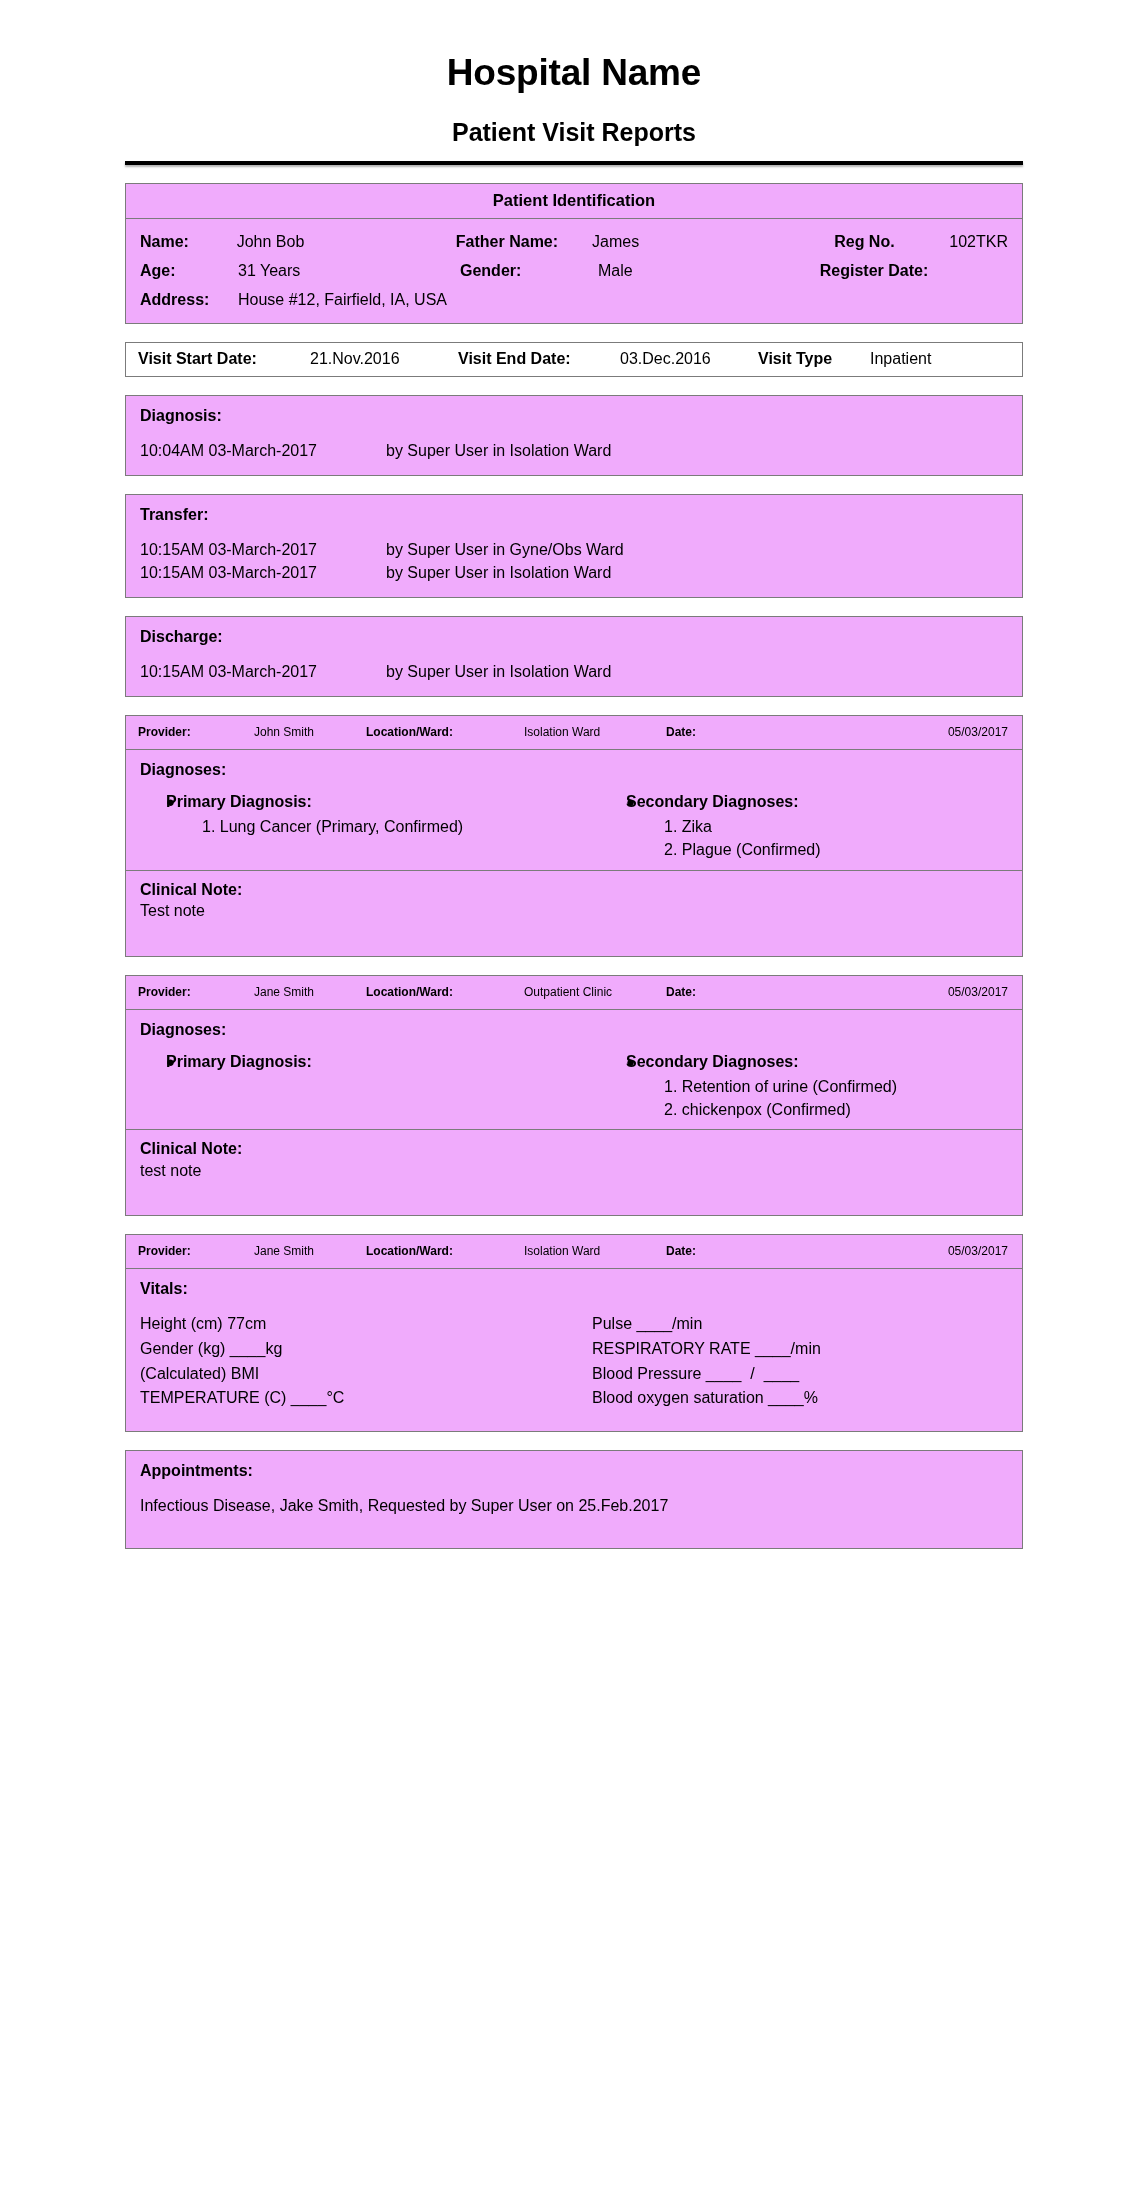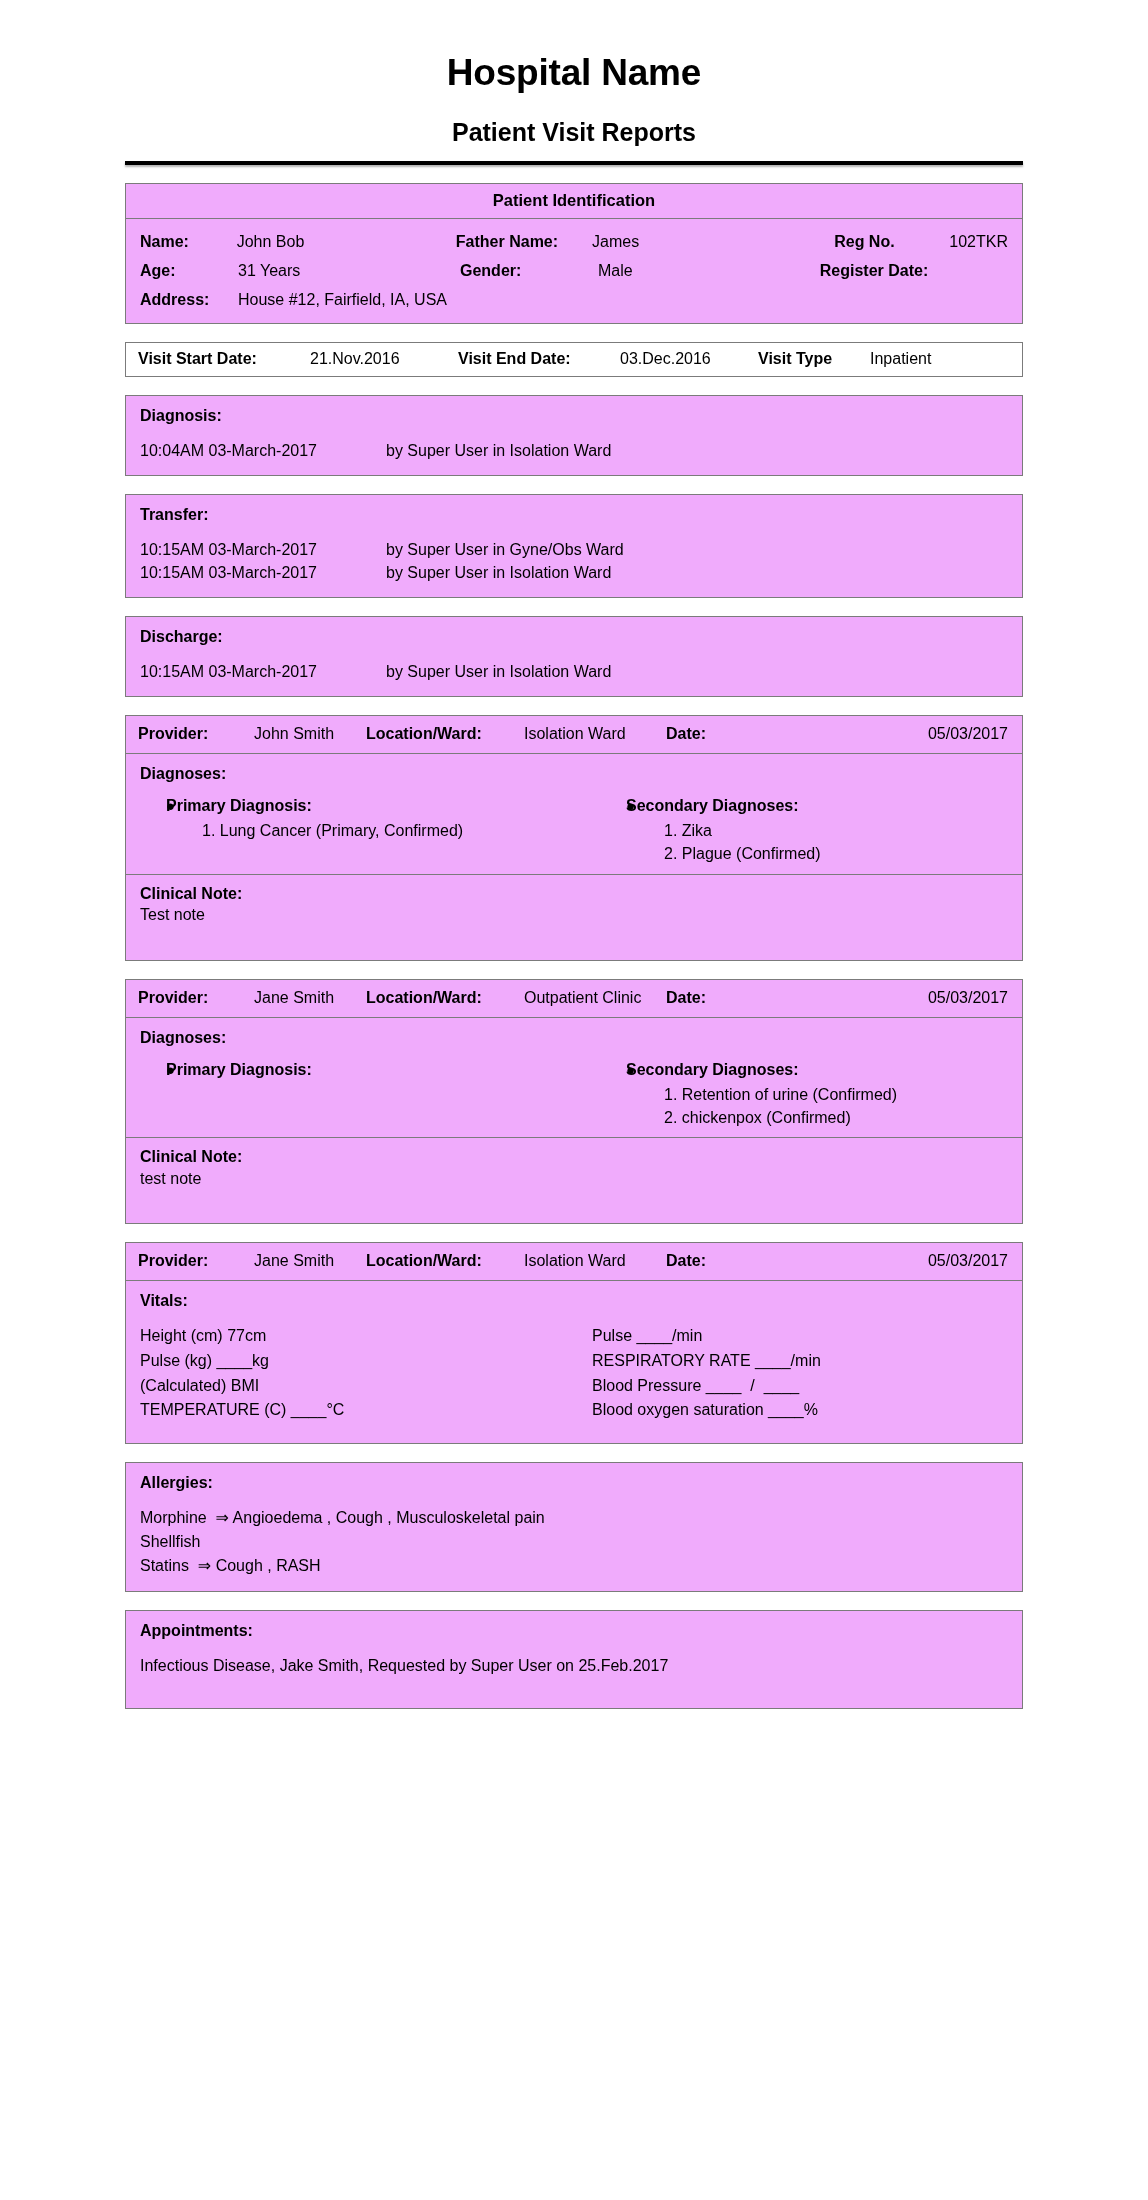--- a/index.html
+++ b/index.html
@@ -127,21 +127,21 @@
     font-size: 16px;
     line-height: 1.45;
   }
   .event-when { width: 246px; white-space: nowrap; }
   .event-who { white-space: nowrap; }
 
   
   .provider-row {
     display: flex;
     align-items: baseline;
-    font-size: 16px;
+    font-size: 12px;
     padding: 9px 0 10px 0;
     border-bottom: 1px solid #7b7b7b;
   }
   .pr-label { font-weight: bold; white-space: nowrap; }
   .pr-value { white-space: nowrap; }
   .pr-1 { padding-left: 12px; width: 128px; }
   .pr-1v { width: 112px; }
   .pr-2 { width: 158px; }
   .pr-2v { width: 142px; }
   .pr-3 { width: 116px; }
@@ -397,42 +397,34 @@
         <span class="pr-label pr-2">Location/Ward:</span>
         <span class="pr-value pr-2v">Isolation Ward</span>
         <span class="pr-label pr-3">Date:</span>
         <span class="pr-value pr-3v">05/03/2017</span>
       </div>
       <div class="vitals-section">
         <div class="vitals-title">Vitals:</div>
         <div class="vitals-cols">
           <div class="vitals-col">
             <div>Height (cm) 77cm</div>
-            <div>Pulse (kg) ____kg</div>
+            <div>Gender (kg) ____kg</div>
             <div>(Calculated) BMI</div>
             <div>TEMPERATURE (C) ____°C</div>
           </div>
           <div class="vitals-col right">
             <div>Pulse ____/min</div>
             <div>RESPIRATORY RATE ____/min</div>
             <div>Blood Pressure ____  /  ____</div>
             <div>Blood oxygen saturation ____%</div>
           </div>
         </div>
       </div>
     </div>
 
-    <div class="block">
-      <div class="pad">
-        <div class="simple-head">Allergies:</div>
-        <div class="simple-line">Morphine  ⇒ Angioedema , Cough , Musculoskeletal pain</div>
-        <div class="simple-line">Shellfish</div>
-        <div class="simple-line">Statins  ⇒ Cough , RASH</div>
-      </div>
-    </div>
 
     <div class="block">
       <div class="pad" style="padding-bottom:30px;">
         <div class="simple-head">Appointments:</div>
         <div class="simple-line">Infectious Disease, Jake Smith, Requested by Super User on 25.Feb.2017</div>
       </div>
     </div>
 
     <div class="spacer-bottom"></div>
   </div>

